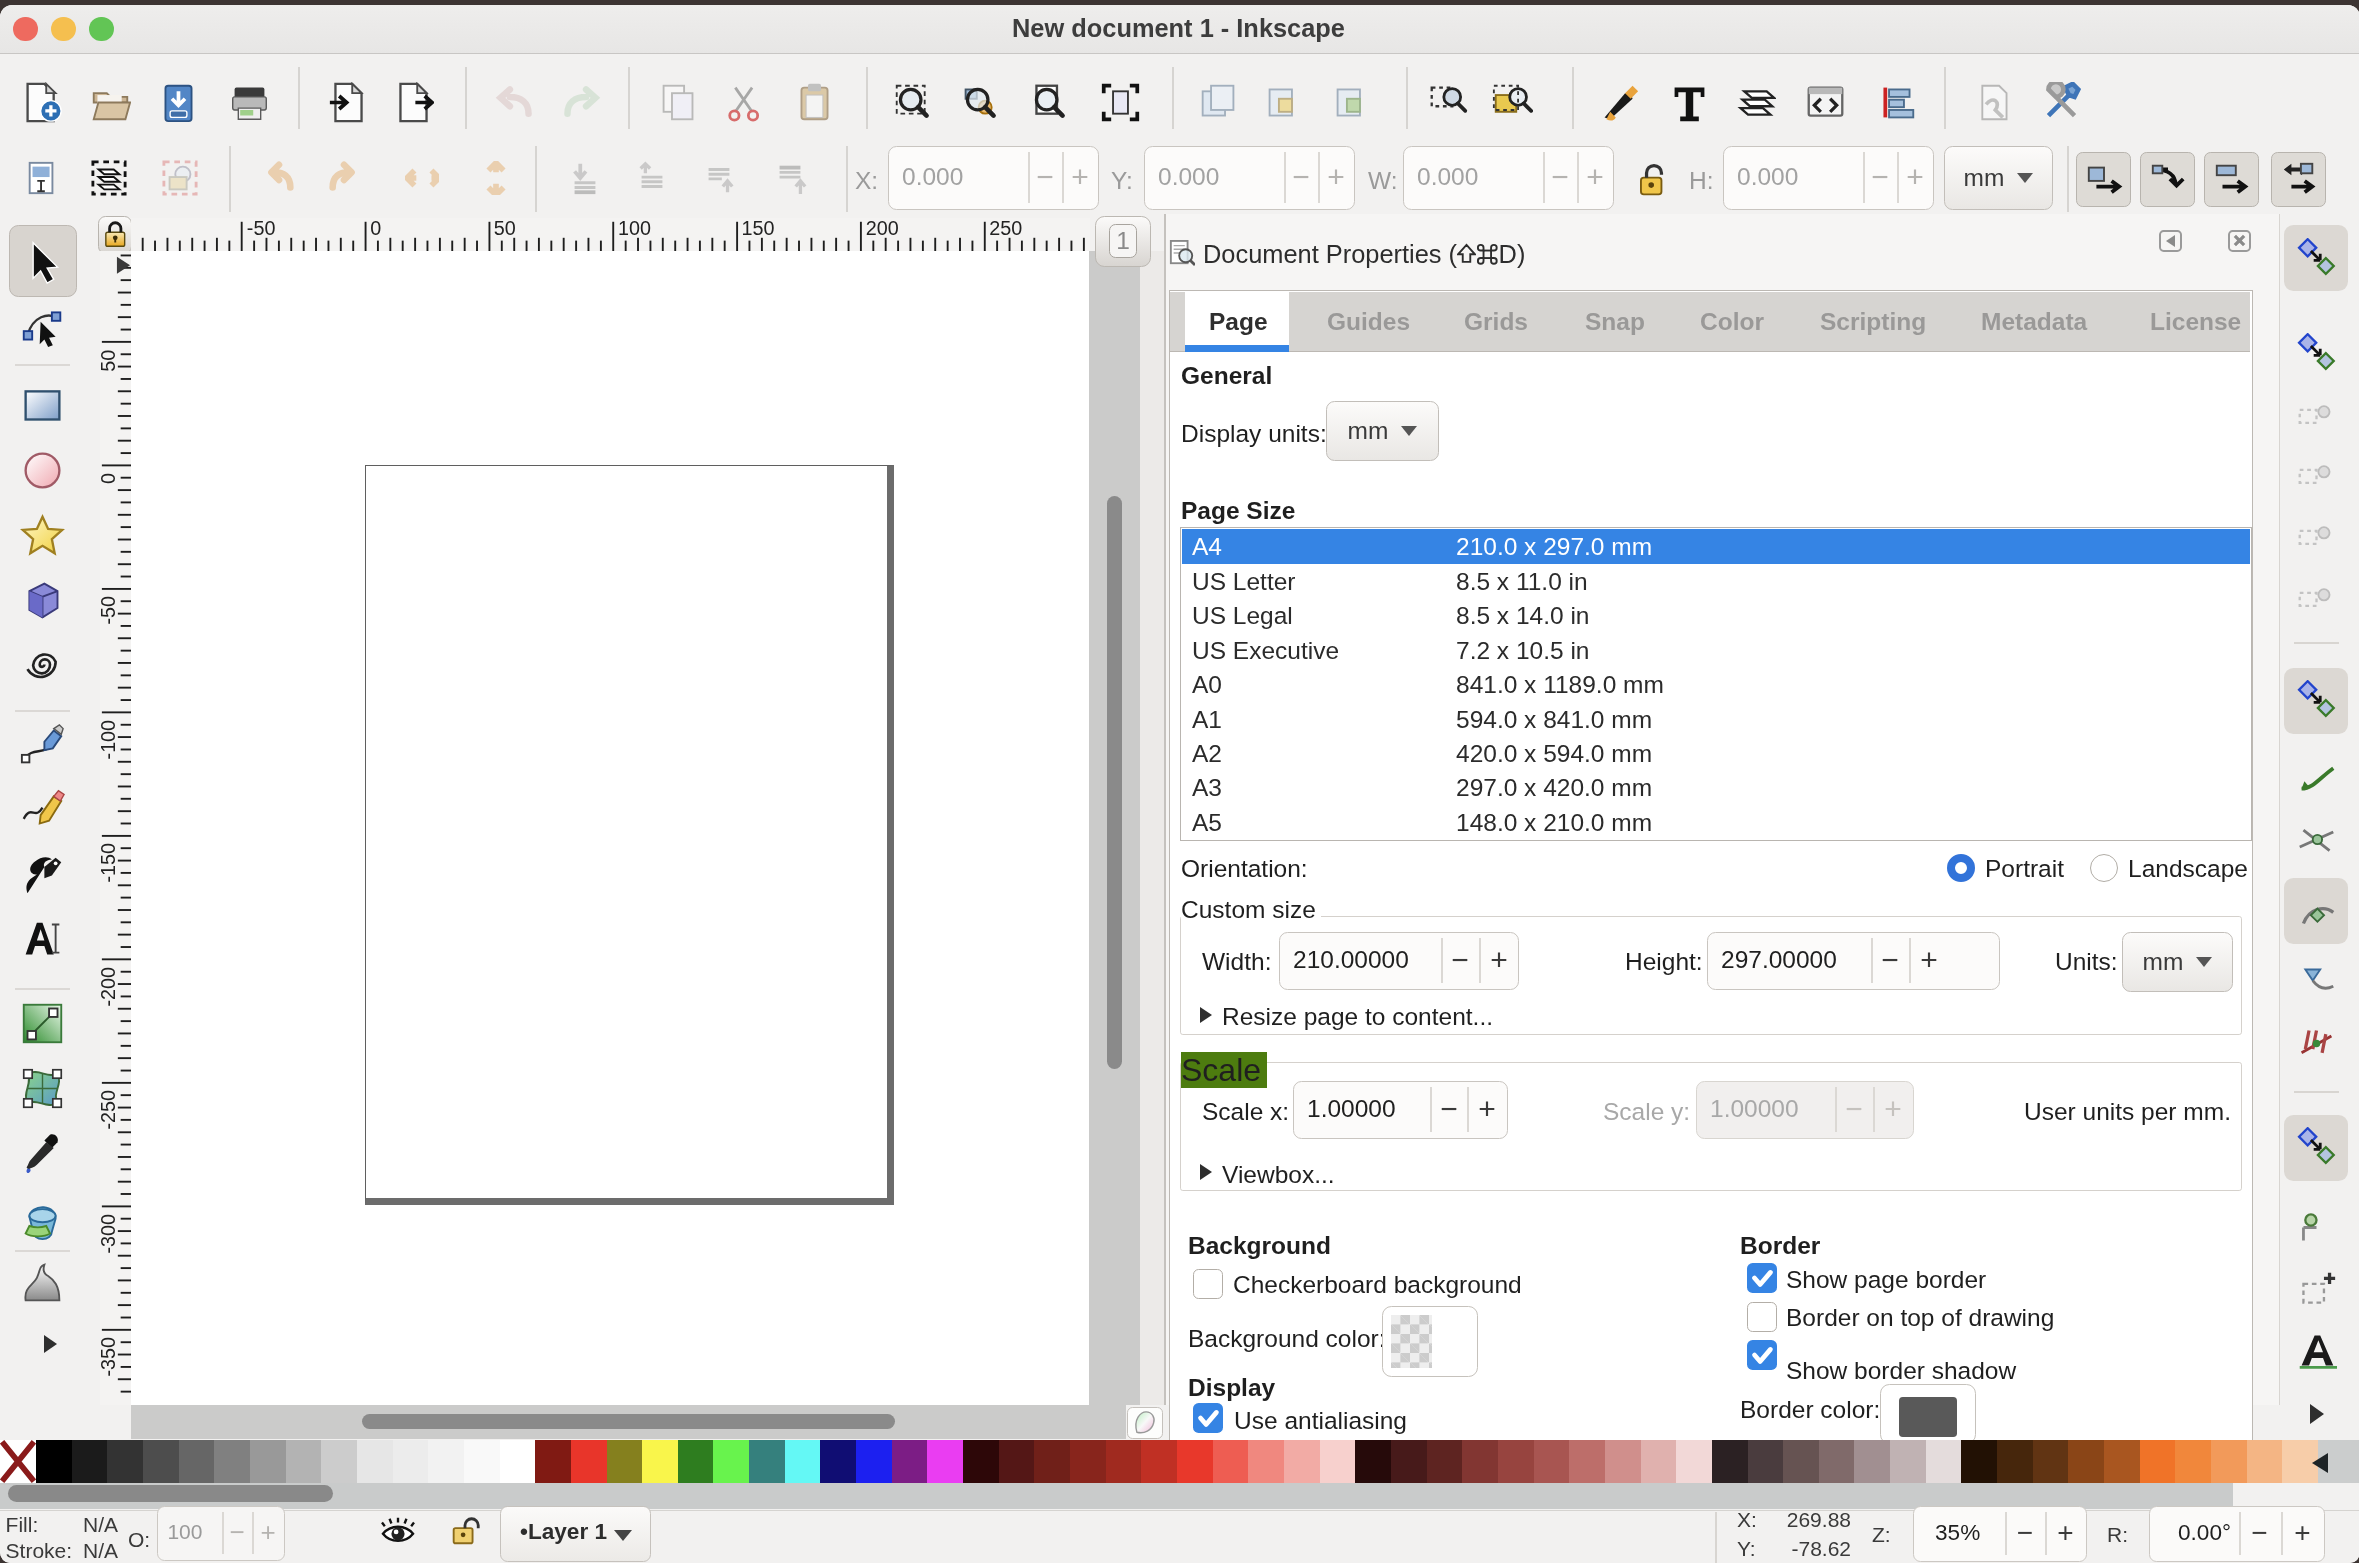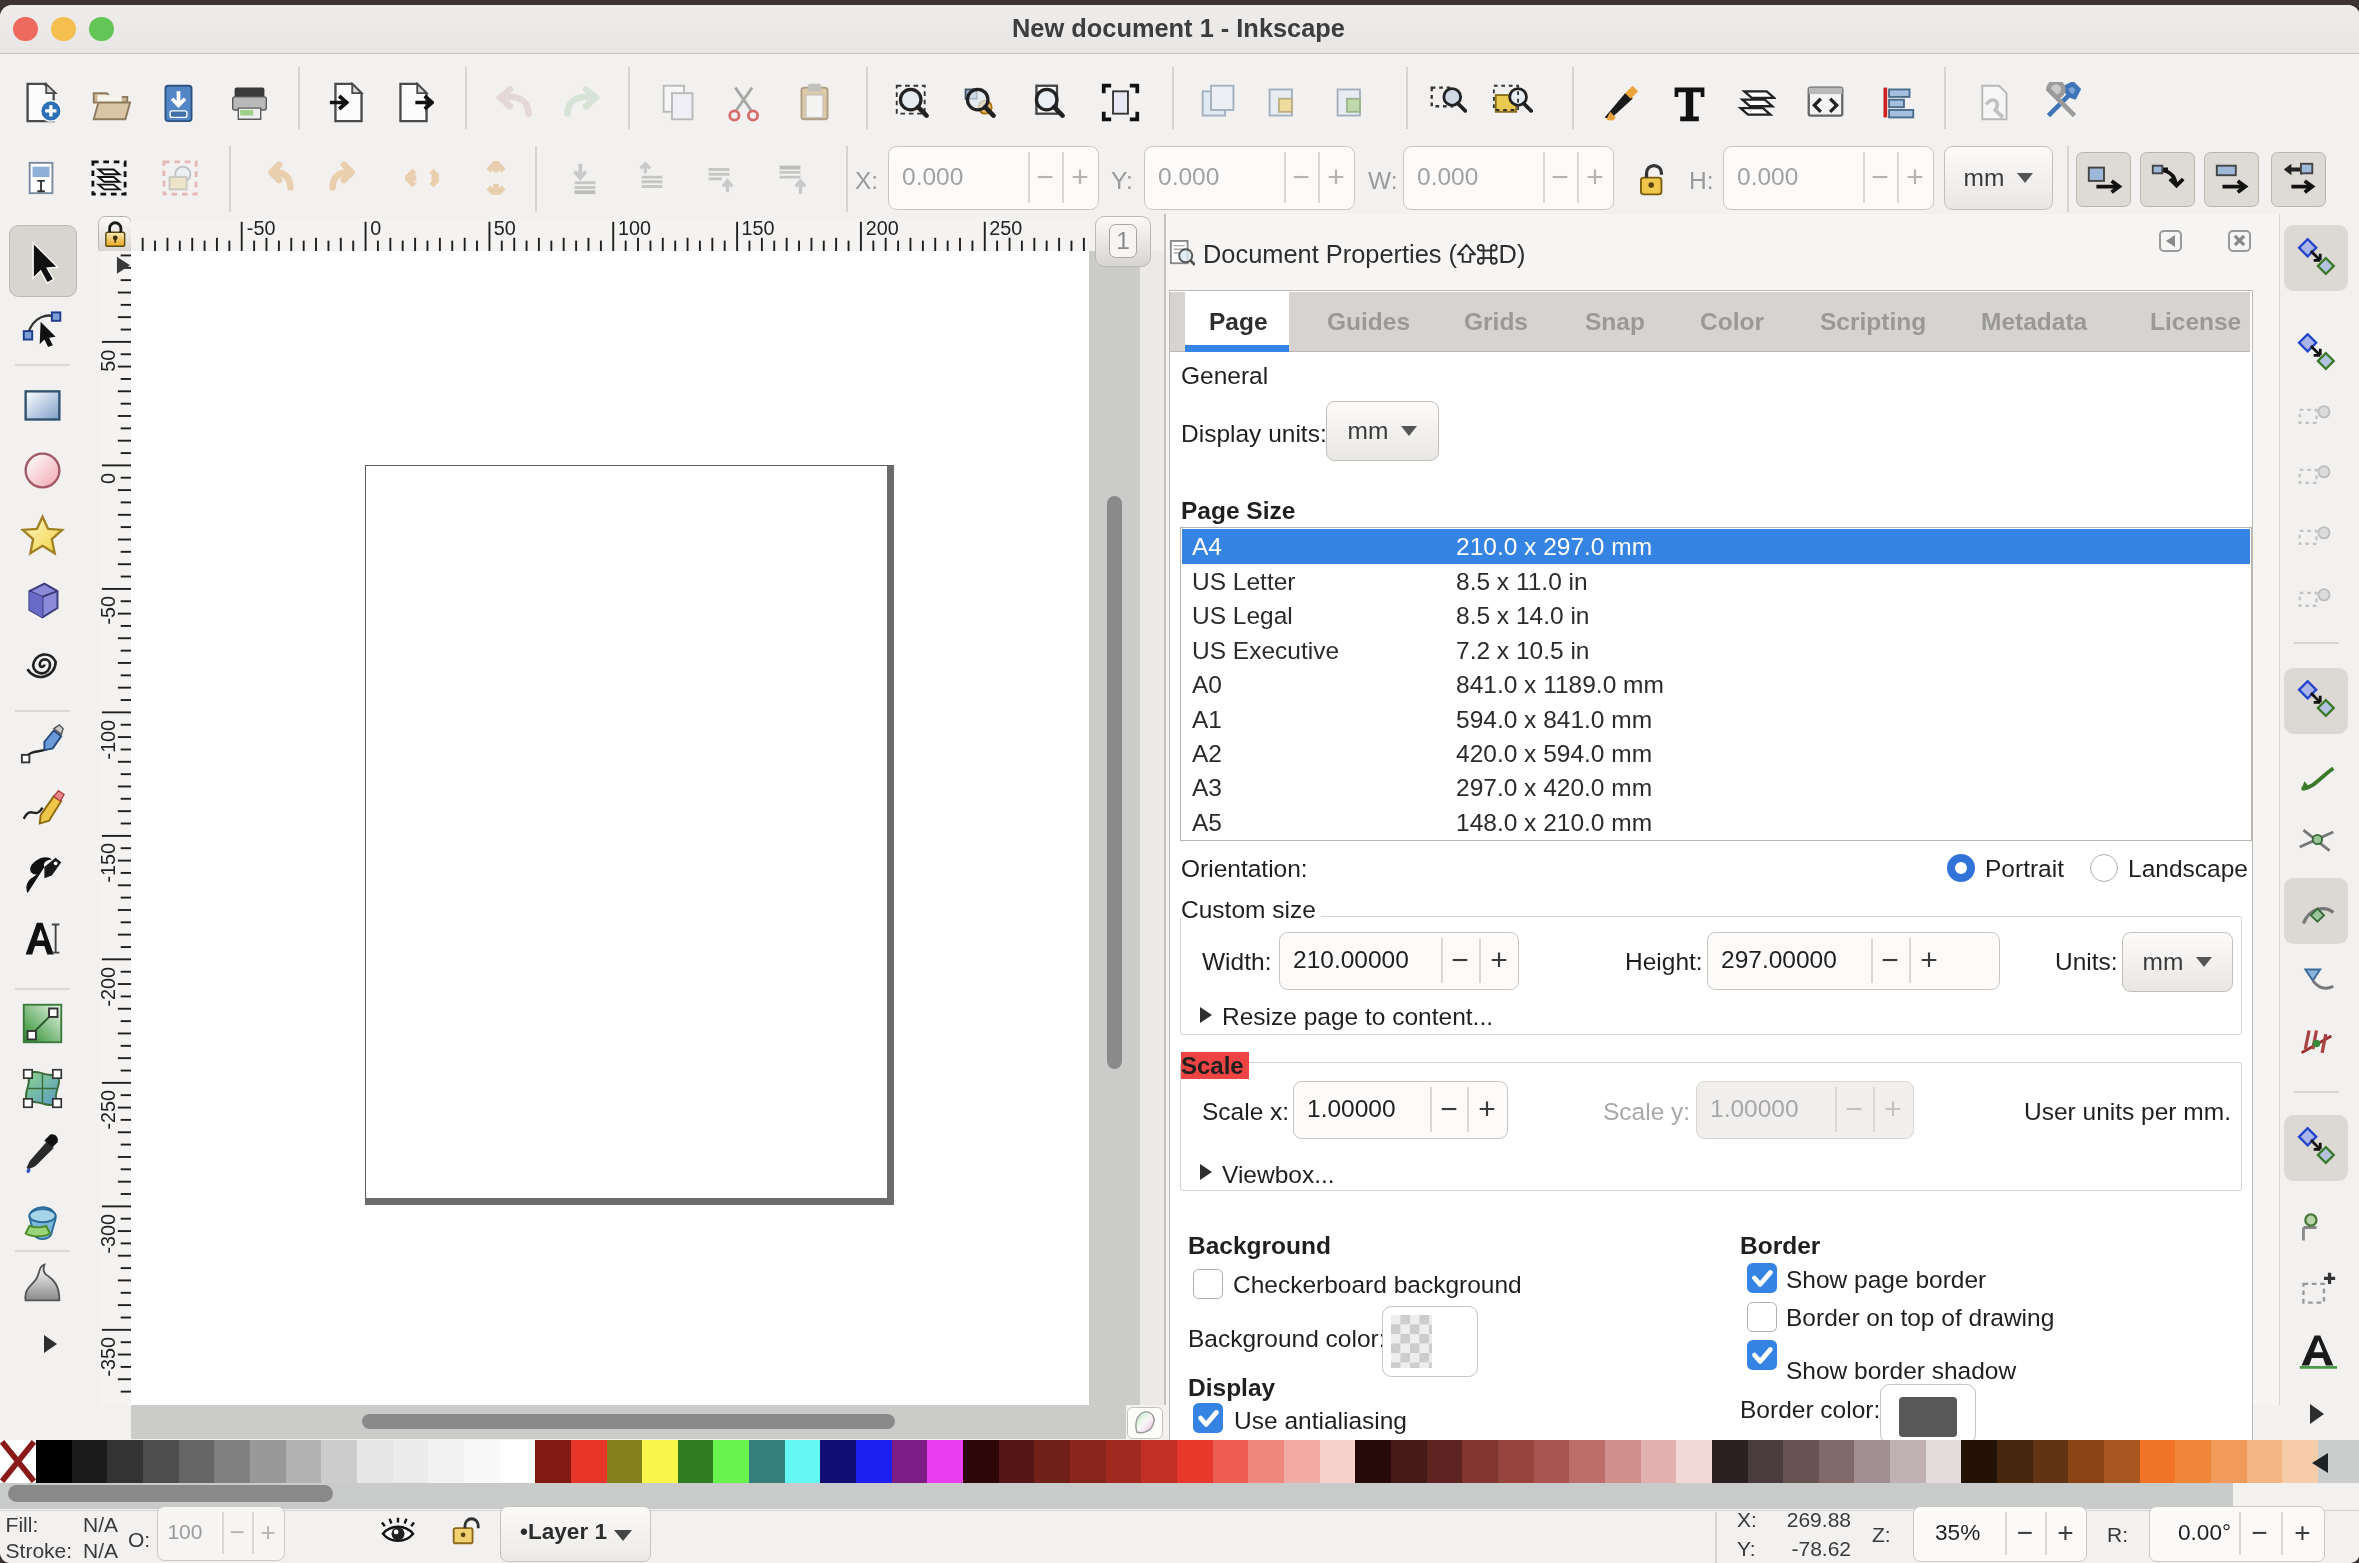--- a/index.html
+++ b/index.html
@@ -617,21 +617,21 @@
 <div style="position:absolute;left:1185px;top:287px;width:104px;height:60px;background:#ffffff;"></div>
 <div style="position:absolute;left:1185px;top:340px;width:104px;height:7.5px;background:#3584e4;"></div>
 <div style="position:absolute;left:1209px;top:303px;font-size:24.5px;color:#2f2f2f;font-weight:700;white-space:nowrap;line-height:1.15;">Page</div>
 <div style="position:absolute;left:1327px;top:303px;font-size:24.5px;color:#9a9998;font-weight:700;white-space:nowrap;line-height:1.15;">Guides</div>
 <div style="position:absolute;left:1464px;top:303px;font-size:24.5px;color:#9a9998;font-weight:700;white-space:nowrap;line-height:1.15;">Grids</div>
 <div style="position:absolute;left:1585px;top:303px;font-size:24.5px;color:#9a9998;font-weight:700;white-space:nowrap;line-height:1.15;">Snap</div>
 <div style="position:absolute;left:1700px;top:303px;font-size:24.5px;color:#9a9998;font-weight:700;white-space:nowrap;line-height:1.15;">Color</div>
 <div style="position:absolute;left:1820px;top:303px;font-size:24.5px;color:#9a9998;font-weight:700;white-space:nowrap;line-height:1.15;">Scripting</div>
 <div style="position:absolute;left:1981px;top:303px;font-size:24.5px;color:#9a9998;font-weight:700;white-space:nowrap;line-height:1.15;">Metadata</div>
 <div style="position:absolute;left:2150px;top:303px;font-size:24.5px;color:#9a9998;font-weight:700;white-space:nowrap;line-height:1.15;">License</div>
-<div style="position:absolute;left:1181px;top:357px;font-size:24.5px;color:#1f1f1f;font-weight:400;white-space:nowrap;line-height:1.15;">General</div>
+<div style="position:absolute;left:1181px;top:357px;font-size:24.5px;color:#1f1f1f;font-weight:700;white-space:nowrap;line-height:1.15;">General</div>
 <div style="position:absolute;left:1181px;top:415px;font-size:24.5px;color:#1f1f1f;font-weight:400;white-space:nowrap;line-height:1.15;">Display units:</div>
 <div style="position:absolute;left:1326px;top:396px;width:113px;height:60px;background:linear-gradient(#fcfbfa,#e9e7e4);border:1.9px solid #c2beb9;border-radius:8.5px;">
       <div style="position:absolute;left:0;top:0;width:100%;height:100%;display:flex;align-items:center;justify-content:center;font-size:24.5px;color:#3a3a3a;">mm<span style="display:inline-block;margin-left:13px;width:0;height:0;border-left:8.5px solid transparent;border-right:8.5px solid transparent;border-top:10.4px solid #555;"></span></div>
     </div>
 <div style="position:absolute;left:1181px;top:492px;font-size:24.5px;color:#1f1f1f;font-weight:700;white-space:nowrap;line-height:1.15;">Page Size</div>
 <div style="position:absolute;left:1180px;top:522px;width:1072px;height:314px;background:#fff;border:1.9px solid #b9b5b0;overflow:hidden;"></div>
 <div style="position:absolute;left:1182px;top:524px;width:1068px;height:35px;background:#3584e4;"></div>
 <div style="position:absolute;left:1192px;top:528px;font-size:24.5px;color:#ffffff;font-weight:400;white-space:nowrap;line-height:1.15;">A4</div>
 <div style="position:absolute;left:1456px;top:528px;font-size:24.5px;color:#ffffff;font-weight:400;white-space:nowrap;line-height:1.15;">210.0 x 297.0 mm</div>
 <div style="position:absolute;left:1192px;top:563px;font-size:24.5px;color:#2b2b2b;font-weight:400;white-space:nowrap;line-height:1.15;">US Letter</div>
@@ -674,21 +674,21 @@
       <div style="position:absolute;left:163px;top:0;width:38px;height:55px;display:flex;align-items:center;justify-content:center;font-size:30px;color:#3a3a3a;">−</div>
       <div style="position:absolute;left:201px;top:0;width:40px;height:55px;display:flex;align-items:center;justify-content:center;font-size:30px;color:#3a3a3a;">+</div>
     </div>
 <div style="position:absolute;left:2055px;top:943px;font-size:24.5px;color:#1f1f1f;font-weight:400;white-space:nowrap;line-height:1.15;">Units:</div>
 <div style="position:absolute;left:2122px;top:927px;width:111px;height:60px;background:linear-gradient(#fcfbfa,#e9e7e4);border:1.9px solid #c2beb9;border-radius:8.5px;">
       <div style="position:absolute;left:0;top:0;width:100%;height:100%;display:flex;align-items:center;justify-content:center;font-size:24.5px;color:#3a3a3a;">mm<span style="display:inline-block;margin-left:13px;width:0;height:0;border-left:8.5px solid transparent;border-right:8.5px solid transparent;border-top:10.4px solid #555;"></span></div>
     </div>
 <div style="position:absolute;left:1200px;top:1002px;width:0px;height:0px;border-left:12.2px solid #2e2e2e;border-top:8.5px solid transparent;border-bottom:8.5px solid transparent;"></div>
 <div style="position:absolute;left:1222px;top:998px;font-size:24.5px;color:#1f1f1f;font-weight:400;white-space:nowrap;line-height:1.15;">Resize page to content...</div>
 <div style="position:absolute;left:1180px;top:1057px;width:1062px;height:129px;border:1.9px solid #d5d1cc;border-radius:2.8px;"></div>
-<div style="position:absolute;left:1181px;top:1047px;font-size:24px;color:#1f1f1f;font-weight:700;white-space:nowrap;line-height:1.15;background:#ef4444;padding-right:5.6px;">Scale</div>
+<div style="position:absolute;left:1181px;top:1047px;font-size:32px;color:#1f1f1f;font-weight:400;white-space:nowrap;line-height:1.15;background:#4d7c0f;padding-right:5.6px;">Scale</div>
 <div style="position:absolute;left:1202px;top:1093px;font-size:24.5px;color:#1f1f1f;font-weight:400;white-space:nowrap;line-height:1.15;text-align:center;">Scale x:</div>
 <div style="position:absolute;left:1293px;top:1076px;width:215px;height:58px;background:#fcfbfa;border:1.9px solid #c9c5c0;border-radius:8.5px;">
       <div style="position:absolute;left:13px;top:0;height:55px;display:flex;align-items:center;font-size:24.5px;color:#1f1f1f;">1.00000</div>
       <div style="position:absolute;left:136px;top:5.6px;bottom:5.6px;width:1.9px;background:#dbd8d4;"></div>
       <div style="position:absolute;left:173px;top:5.6px;bottom:5.6px;width:1.9px;background:#dbd8d4;"></div>
       <div style="position:absolute;left:136px;top:0;width:38px;height:55px;display:flex;align-items:center;justify-content:center;font-size:30px;color:#3a3a3a;">−</div>
       <div style="position:absolute;left:173px;top:0;width:40px;height:55px;display:flex;align-items:center;justify-content:center;font-size:30px;color:#3a3a3a;">+</div>
     </div>
 <div style="position:absolute;left:1603px;top:1093px;font-size:24.5px;color:#a8a8a8;font-weight:400;white-space:nowrap;line-height:1.15;">Scale y:</div>
 <div style="position:absolute;left:1696px;top:1076px;width:218px;height:58px;background:#f1efee;border:1.9px solid #d8d5d0;border-radius:8.5px;">

